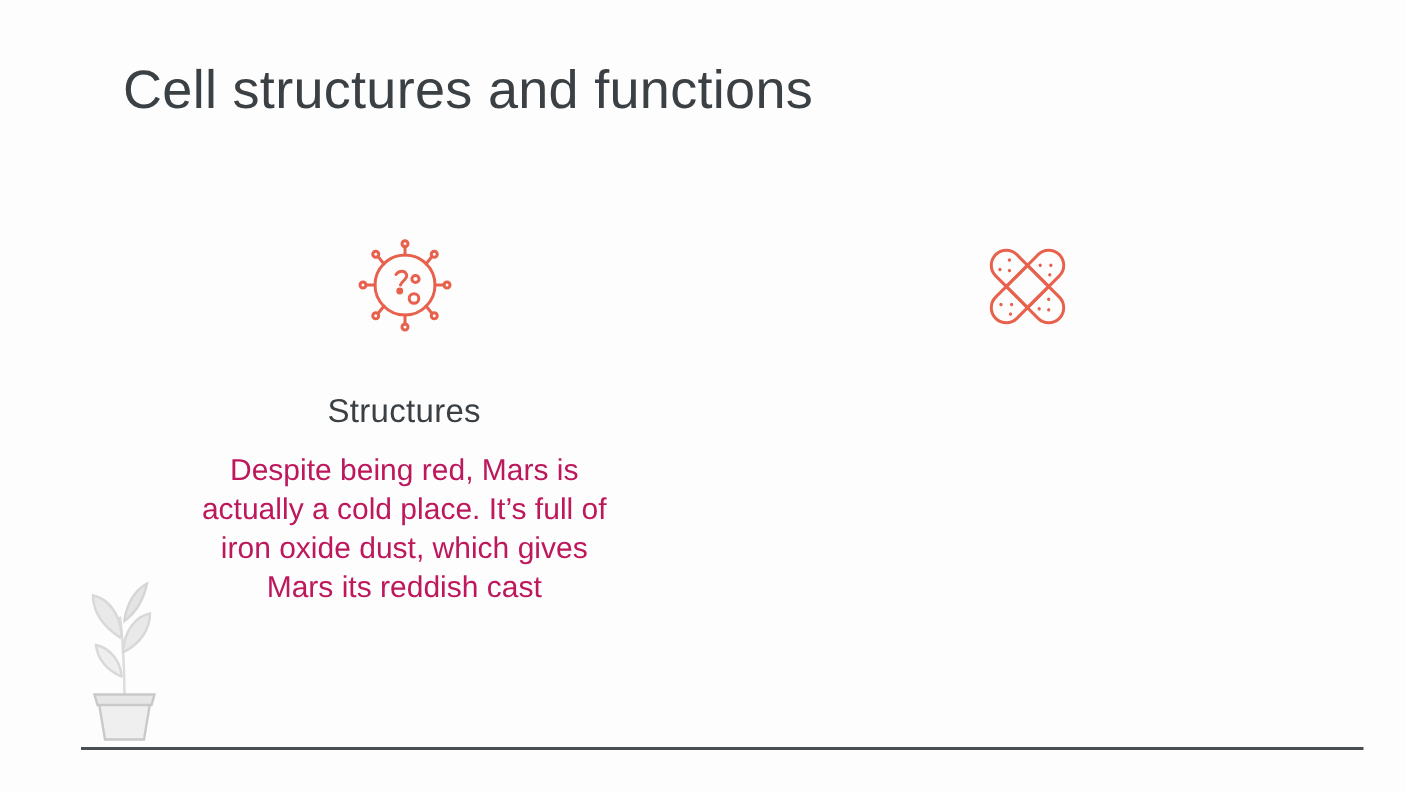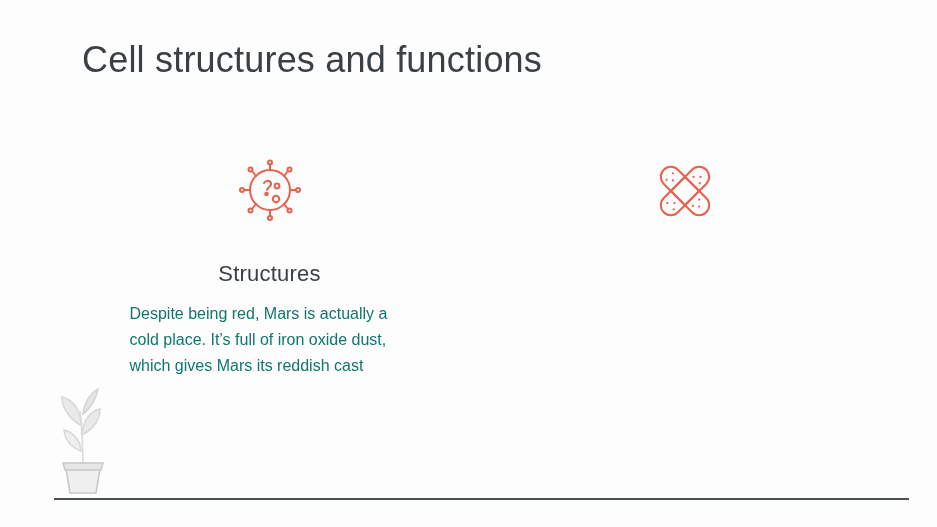--- a/index.html
+++ b/index.html
@@ -55,23 +55,24 @@
   .col-heading {
     margin-top: 34px;
     font-size: 22px;
     color: #3b4044;
     font-weight: 400;
     letter-spacing: 0.2px;
   }
   .col-body {
     margin-top: 14px;
     width: 280px;
-    font-size: 16px;
+    text-align: center;
+    font-size: 20px;
     line-height: 26px;
-    color: #0f766e;
+    color: #be185d;
   }
   .col-body-right {
     width: 290px;
   }
   .bottom-rule {
     position: absolute;
     left: 54px;
     right: 28px;
     bottom: 27px;
     height: 2px;

